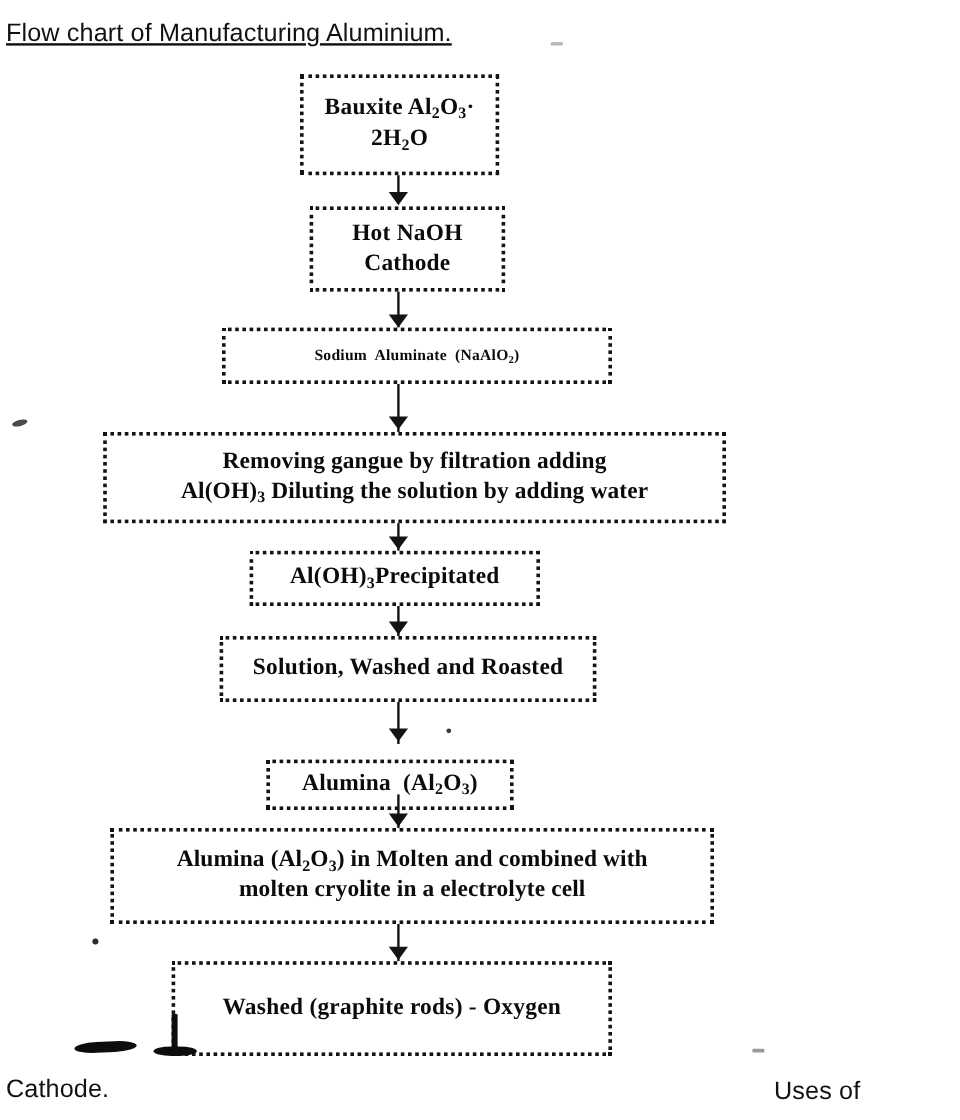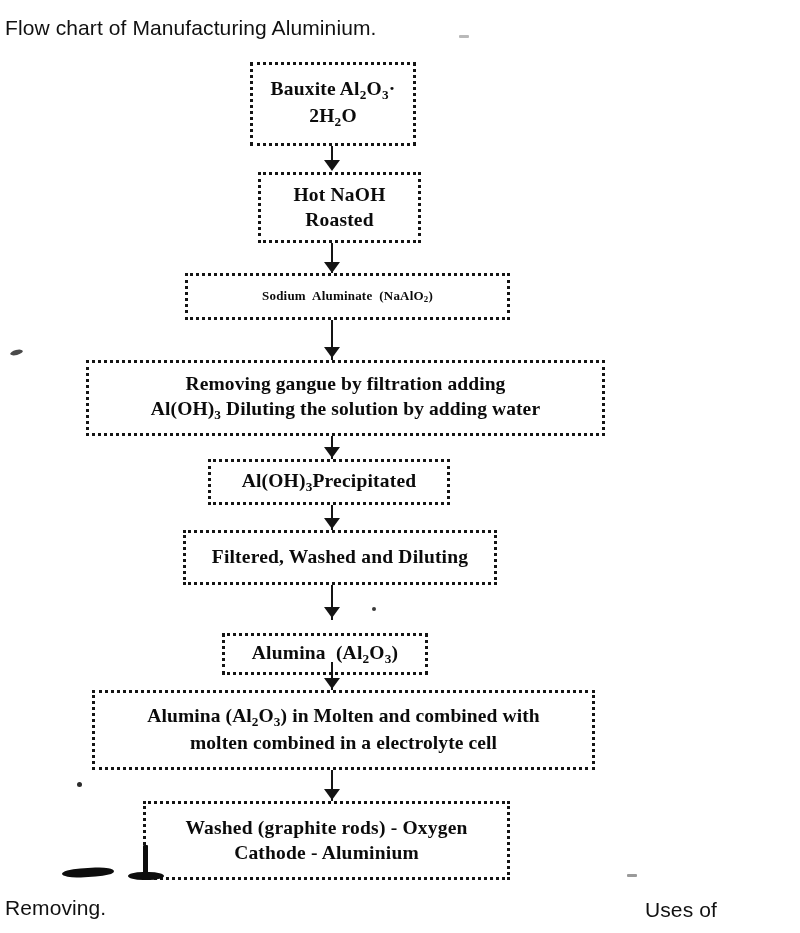--- a/index.html
+++ b/index.html
@@ -20,21 +20,21 @@
   
   .prose {
     position: absolute;
     font-family: "Liberation Sans", sans-serif;
     font-size: 21px;
     font-weight: 400;
     color: #111111;
     white-space: nowrap;
     letter-spacing: 0.1px;
   }
-  #title-text   { left: 5px;   top: 16px; }
+  #title-text   { left: 5px;   top: 16px; text-decoration: underline; }
   #uses-text    { left: 645px; top: 898px; }
   #cryolite-text{ left: 5px;   top: 896px; }
 
   
   .dash-mark {
     position: absolute;
     background: #b9b9b9;
     height: 3px;
     width: 10px;
     border-radius: 1px;
@@ -142,37 +142,37 @@
 </style>
 </head>
 <body>
 
 <div class="prose" id="title-text">Flow chart of Manufacturing Aluminium.</div>
 <div class="dash-mark" id="dash-title"></div>
 
 <div class="prose" id="uses-text">Uses of</div>
 <div class="dash-mark" id="dash-uses"></div>
 
-<div class="prose" id="cryolite-text">Removing.</div>
+<div class="prose" id="cryolite-text">Cathode.</div>
 
 <div id="flowchart">
 
   <div class="node" id="node-bauxite" style="left:250px; top:62px; width:166px; height:84px;">
     <div class="line">Bauxite  Al<sub>2</sub>O<sub>3</sub>·</div>
     <div class="line">2H<sub>2</sub>O</div>
   </div>
 
   <div class="conn" style="left:332px; top:146px;">
     <div class="stem" style="height:16px;"></div>
     <div class="head" style="top:14px;"></div>
   </div>
 
   <div class="node" id="node-hot-naoh" style="left:258px; top:172px; width:163px; height:71px;">
     <div class="line">Hot NaOH</div>
-    <div class="line">Roasted</div>
+    <div class="line">Cathode</div>
   </div>
 
   <div class="conn" style="left:332px; top:243px;">
     <div class="stem" style="height:30px;"></div>
     <div class="head" style="top:19px;"></div>
   </div>
 
   <div class="node tight" id="node-sodium-aluminate" style="left:185px; top:273px; width:325px; height:47px;">
     <div class="line">Sodium&nbsp; Aluminate&nbsp; (NaAlO<sub>2</sub>)</div>
   </div>
@@ -195,50 +195,49 @@
   <div class="node" id="node-precipitated" style="left:208px; top:459px; width:242px; height:46px;">
     <div class="line">Al(OH)<sub>3</sub>Precipitated</div>
   </div>
 
   <div class="conn" style="left:332px; top:505px;">
     <div class="stem" style="height:25px;"></div>
     <div class="head" style="top:13px;"></div>
   </div>
 
   <div class="node" id="node-filtered" style="left:183px; top:530px; width:314px; height:55px;">
-    <div class="line">Filtered, Washed and Diluting</div>
+    <div class="line">Solution, Washed and Roasted</div>
   </div>
 
   <div class="conn" style="left:332px; top:585px;">
     <div class="stem" style="height:35px;"></div>
     <div class="head" style="top:22px;"></div>
   </div>
 
   <div class="node" id="node-alumina" style="left:222px; top:633px; width:206px; height:42px;">
     <div class="line">Alumina&nbsp; (Al<sub>2</sub>O<sub>3</sub>)</div>
   </div>
 
   <div class="conn" style="left:332px; top:662px;">
     <div class="stem" style="height:28px;"></div>
     <div class="head" style="top:16px;"></div>
   </div>
 
   <div class="node wide" id="node-molten-cryolite" style="left:92px; top:690px; width:503px; height:80px;">
     <div class="line">Alumina (Al<sub>2</sub>O<sub>3</sub>) in Molten and combined with</div>
-    <div class="line">molten combined in a electrolyte cell</div>
+    <div class="line">molten cryolite in a electrolyte cell</div>
   </div>
 
   <div class="conn" style="left:332px; top:770px;">
     <div class="stem" style="height:31px;"></div>
     <div class="head" style="top:19px;"></div>
   </div>
 
   <div class="node" id="node-electrodes" style="left:143px; top:801px; width:367px; height:79px;">
     <div class="line">Washed (graphite rods) - Oxygen</div>
-    <div class="line">Cathode - Aluminium</div>
   </div>
 
   <div class="blob" id="blob-left"></div>
   <div class="blob" id="blob-stem"></div>
   <div class="blob" id="blob-foot"></div>
   <div class="blob" id="speck-left"></div>
   <div class="blob" id="speck-mid"></div>
   <div class="blob" id="speck-alumina"></div>
 </div>
 

